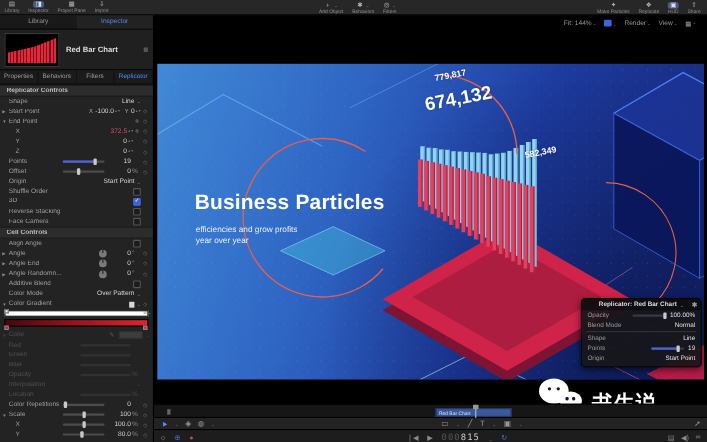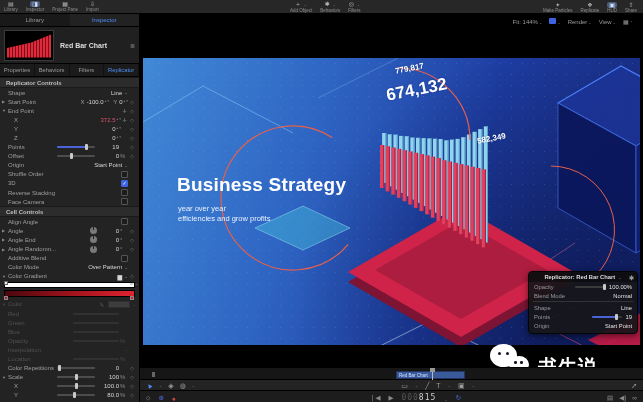--- a/index.html
+++ b/index.html
@@ -584,24 +584,24 @@
             <rect x="333.05" y="110.1" width="4.2" height="76" fill="#e2405f"></rect>
             <rect x="336.25" y="110.1" width="1" height="76" fill="#a81f40"></rect>
             <rect x="338.7" y="111.4" width="4.2" height="78" fill="#e2405f"></rect>
             <rect x="341.9" y="111.4" width="1" height="78" fill="#a81f40"></rect>
           </g>
 
         <circle cx="150" cy="140" r="72" fill="none" stroke="#e8604a" stroke-width="1.2" stroke-dasharray="330 122" transform="rotate(40 150 140)"></circle>
         <path d="M 255 10 A 72 72 0 0 1 327 82" fill="none" stroke="#e8604a" stroke-width="1.2"></path>
         <path d="M 408 108 A 64 64 0 0 1 452 218" fill="none" stroke="#e8604a" stroke-width="1"></path>
       </svg>
-      <div id="comp-title">Business Strategy</div>
+      <div id="comp-title">Business Particles</div>
       <div id="comp-sub">
+        <div>efficiencies and grow profits</div>
         <div>year over year</div>
-        <div>efficiencies and grow profits</div>
       </div>
       <div class="callout" id="callout-0">779,817</div>
       <div class="callout" id="callout-1">674,132</div>
       <div class="callout" id="callout-2">582,349</div>
     </div>
 
     <div id="hud">
       <div id="hud-title">
         <span>Replicator: Red Bar Chart</span>
           <span class="tb-caret">⌄</span>

